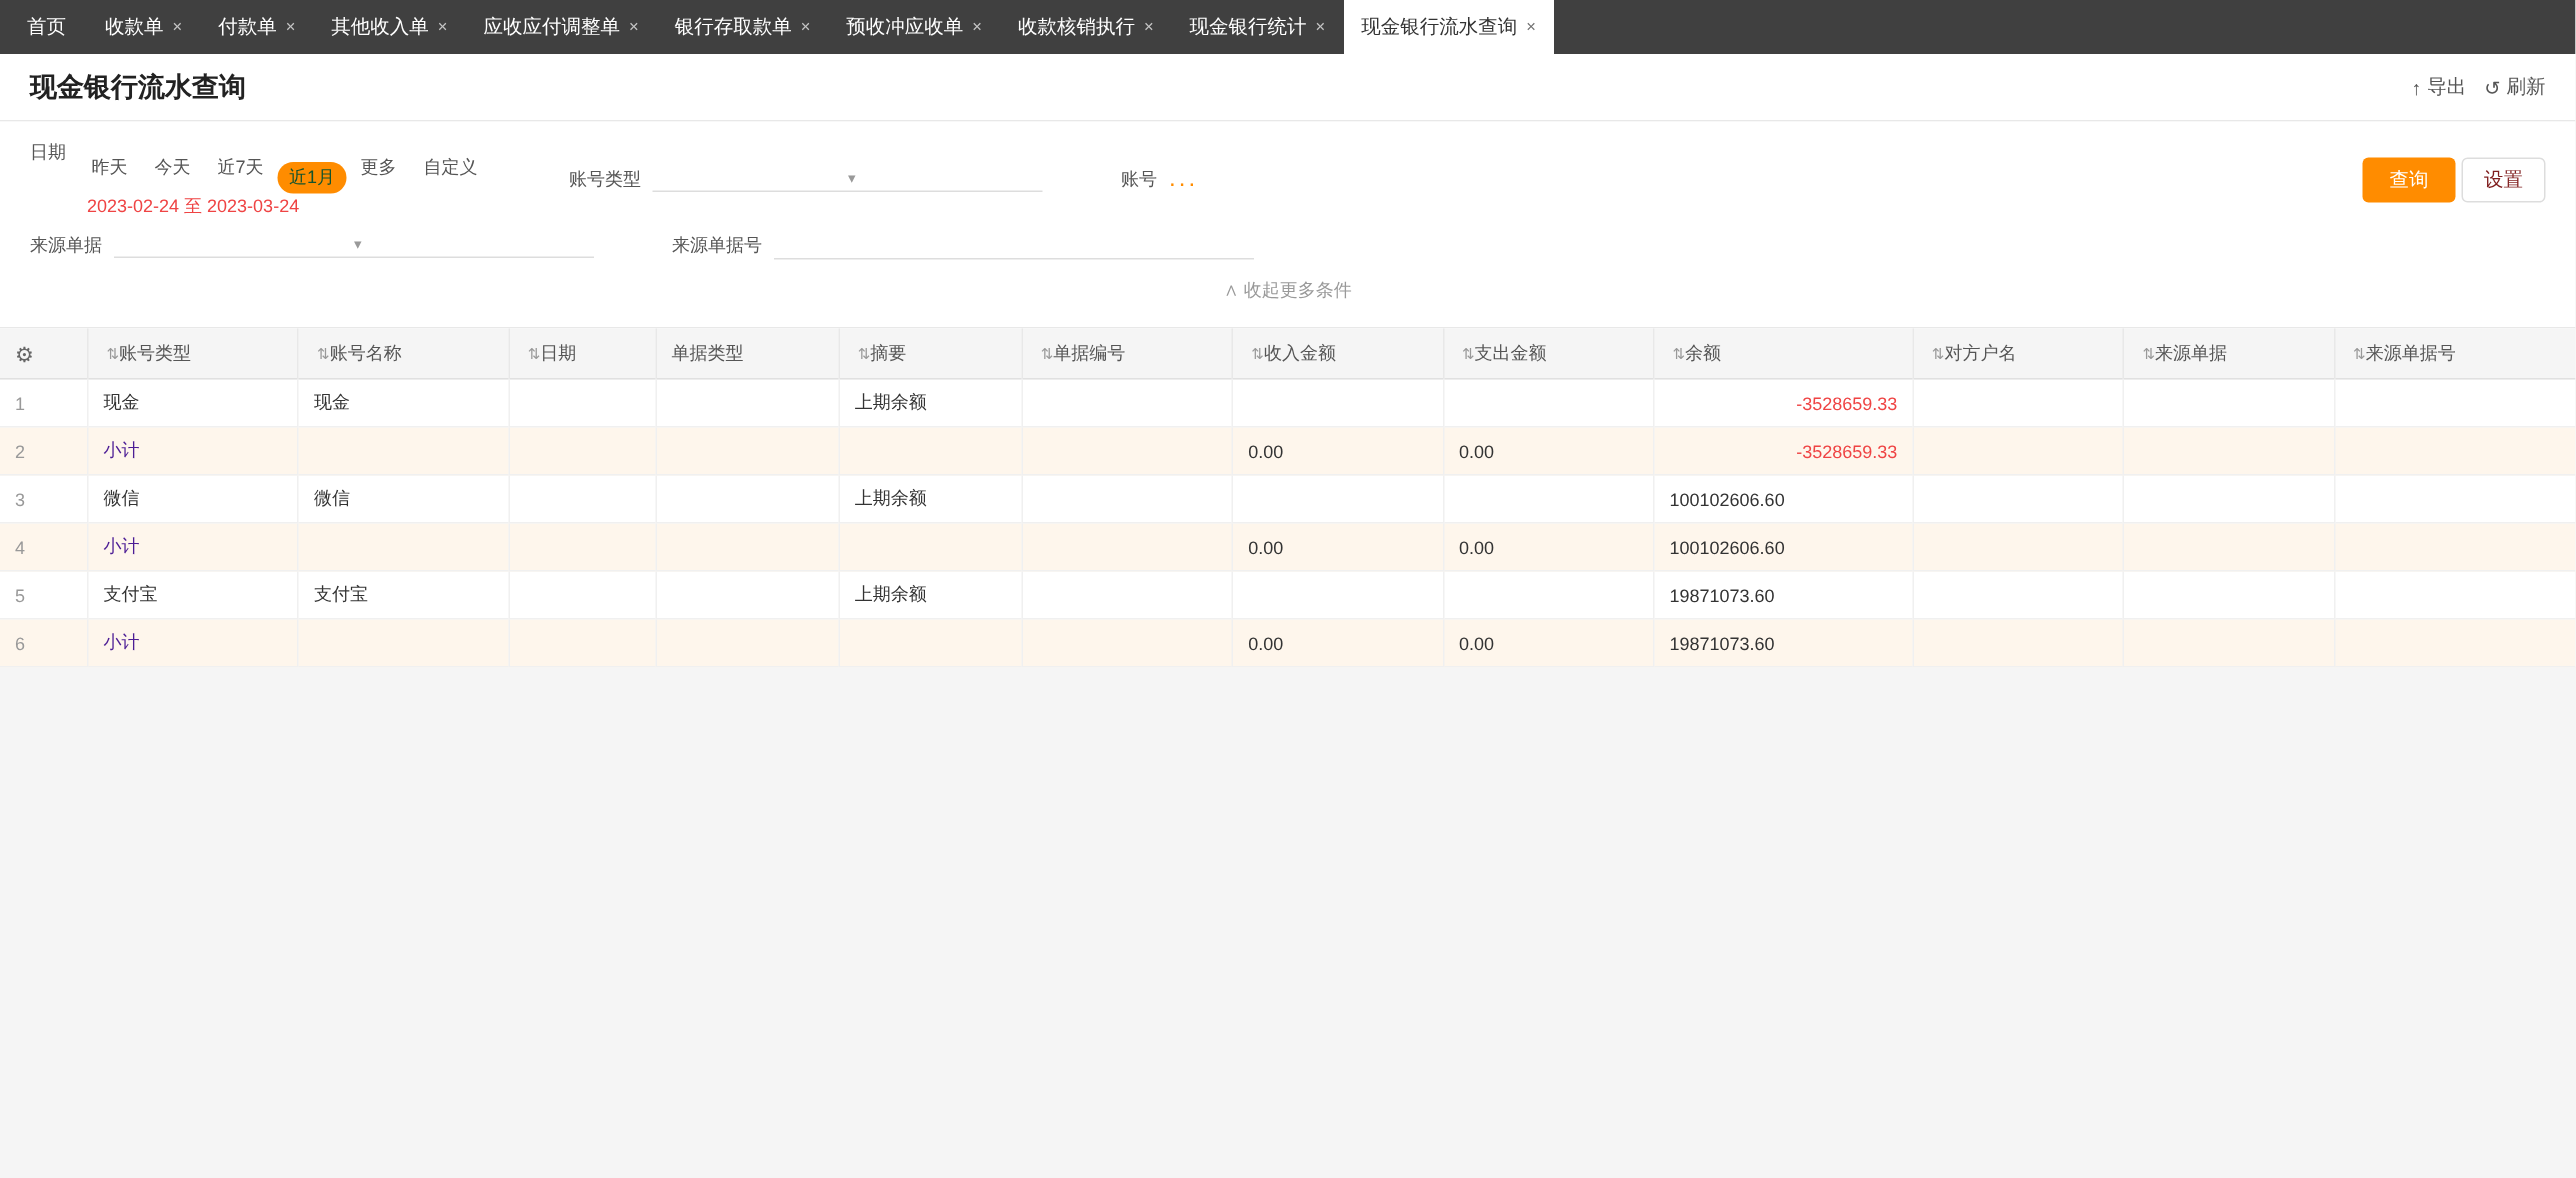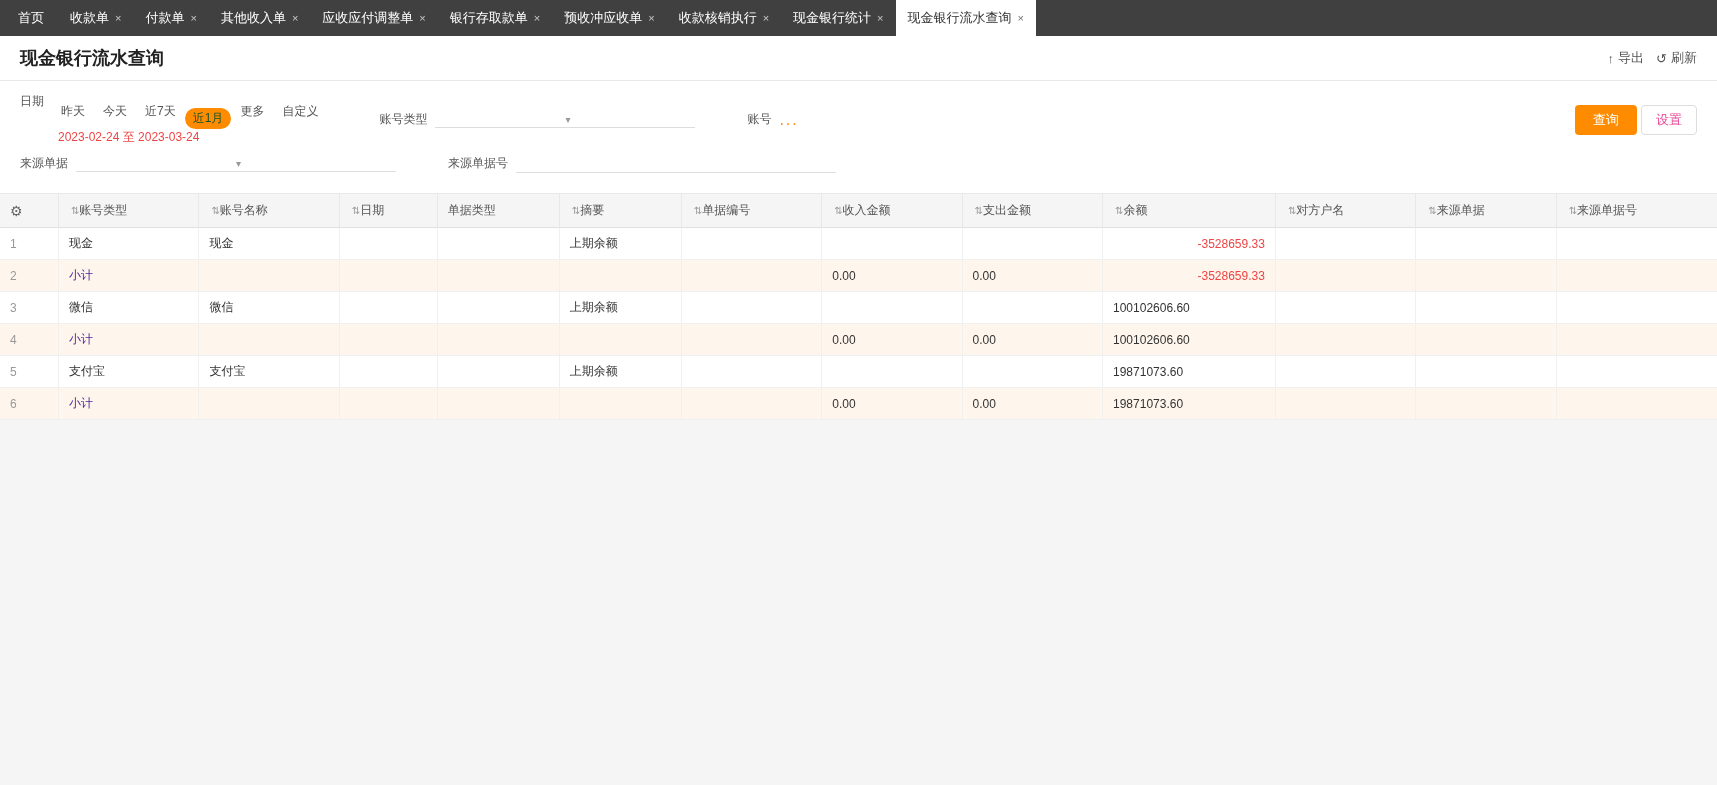--- a/index.html
+++ b/index.html
@@ -152,21 +152,21 @@
       background: #ff8c00;
       color: #fff;
       border: none;
       padding: 5px 18px;
       border-radius: 4px;
       cursor: pointer;
       font-size: 13px;
     }
     .btn-settings {
       background: #fff;
-      color: #ec4899;
+      color: #7f1d1d;
       border: 1px solid #ddd;
       padding: 5px 14px;
       border-radius: 4px;
       cursor: pointer;
       font-size: 13px;
     }
     .right-btns {
       display: flex;
       flex-direction: row;
       gap: 4px;
@@ -299,20 +299,24 @@
         <span class="arrow">▾</span>
       </div>
     </div>
 
     <div style="display:flex;align-items:center;gap:8px;margin-left:40px;">
       <span class="filter-label">来源单据号</span>
       <input class="filter-input" style="min-width: 320px;">
     </div>
   </div>
 
+  <div class="collapse-bar">
+    <span>∧</span>
+    <span>收起更多条件</span>
+  </div>
 </div>
 
 <div class="table-container">
   <table>
     <thead id="table-head">
         <tr>
           <th><span class="gear-icon">⚙</span></th>
           <th><span class="sort-icon">⇅</span>账号类型</th>
           <th><span class="sort-icon">⇅</span>账号名称</th>
           <th><span class="sort-icon">⇅</span>日期</th>

